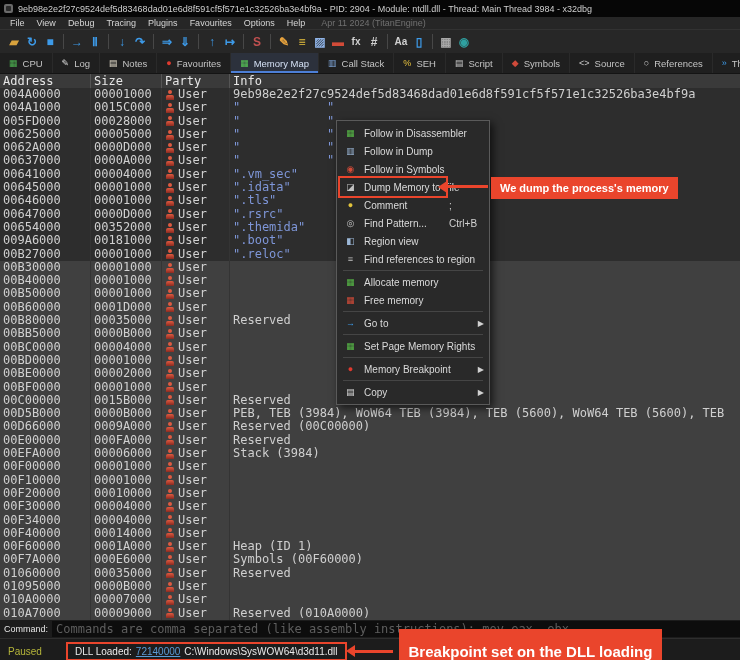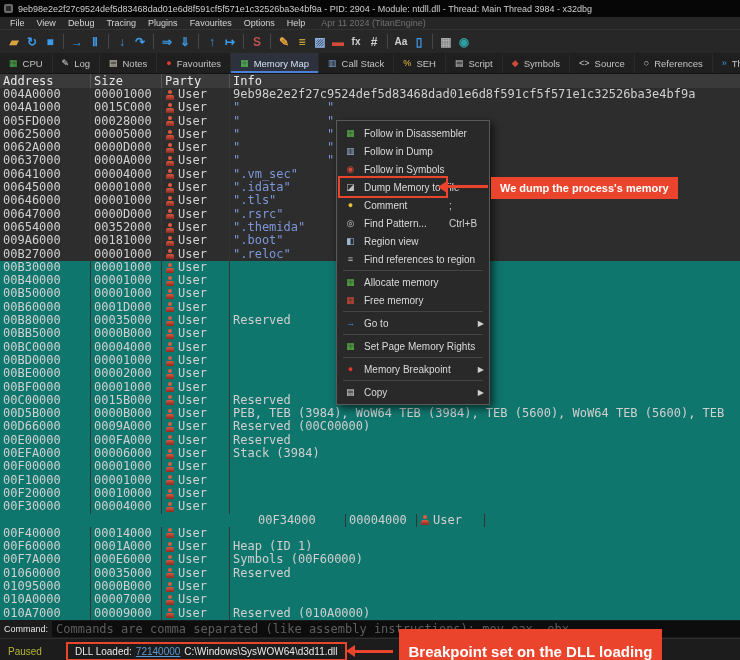--- a/index.html
+++ b/index.html
@@ -36,21 +36,21 @@
   .mm-header{height:14px;background:#3a3a3a;color:#e6e6e6;display:flex;line-height:14px;}
   .mm-header span{border-right:1px solid #555;padding-left:3px;box-sizing:border-box;}
   .mm-body{height:532px;overflow:hidden;background:#1e1e1e;}
   .mm-row{height:13.3px;line-height:13.3px;display:flex;white-space:pre;}
   .mm-row span{border-right:1px solid #343434;padding-left:3px;box-sizing:border-box;overflow:hidden;}
   .c-addr{width:91px;flex:0 0 auto;}
   .c-size{width:71px;flex:0 0 auto;}
   .c-party{width:68px;flex:0 0 auto;display:flex;align-items:center;}
   .c-info{flex:1 1 auto;border-right:none !important;}
   .g-module{background:#2d2d2d;}
-  .g-other{background:#0f766e;justify-content:center;}
+  .g-other{background:#404040;}
   .info-string{color:#7e96d8;}
   .info-plain{color:#cfcfcf;}
   .person{width:8px;height:10px;display:inline-block;position:relative;margin:0 4px 0 1px;flex:0 0 auto;}
   .person::before{content:"";position:absolute;top:0;left:2px;width:4px;height:4px;border-radius:50%;background:#e05a40;}
   .person::after{content:"";position:absolute;bottom:0;left:0;width:8px;height:5px;border-radius:2px 2px 0 0;
                  background:linear-gradient(#e05a40,#8a2a20);}
 
   
   .ctx-menu{position:absolute;left:336px;top:120px;width:152px;background:#292929;border:1px solid #5a5a5a;
             box-shadow:3px 3px 8px rgba(0,0,0,.65);padding:3px 0;z-index:20;font-size:10px;color:#dadada;}

